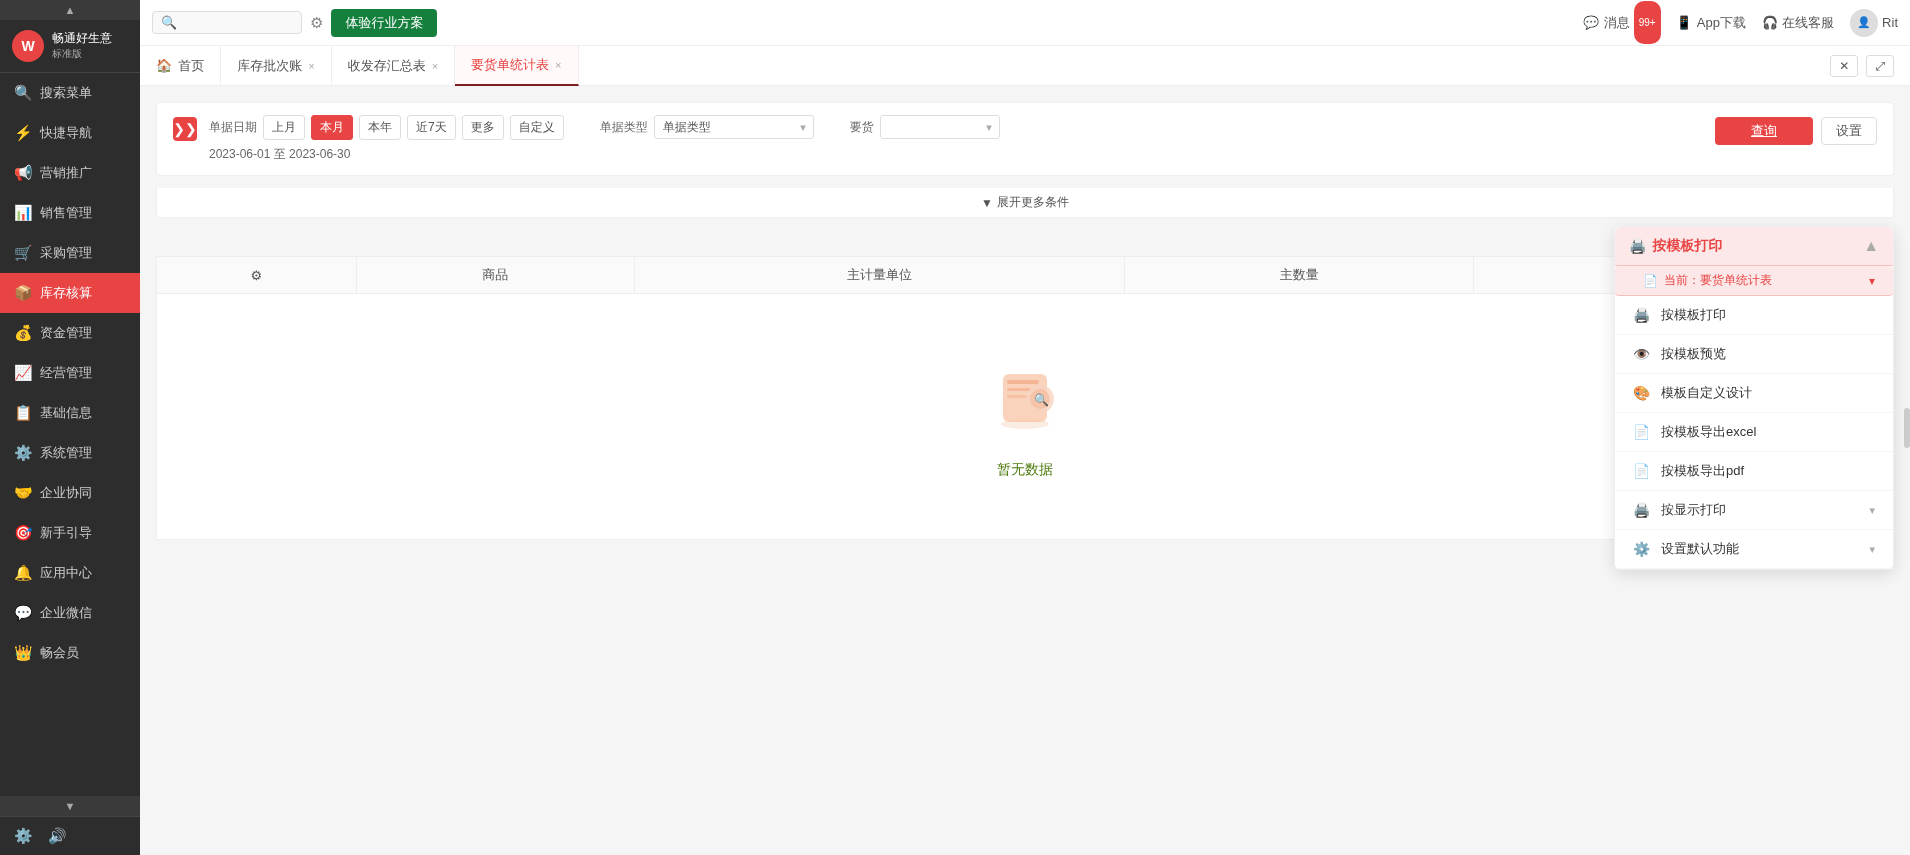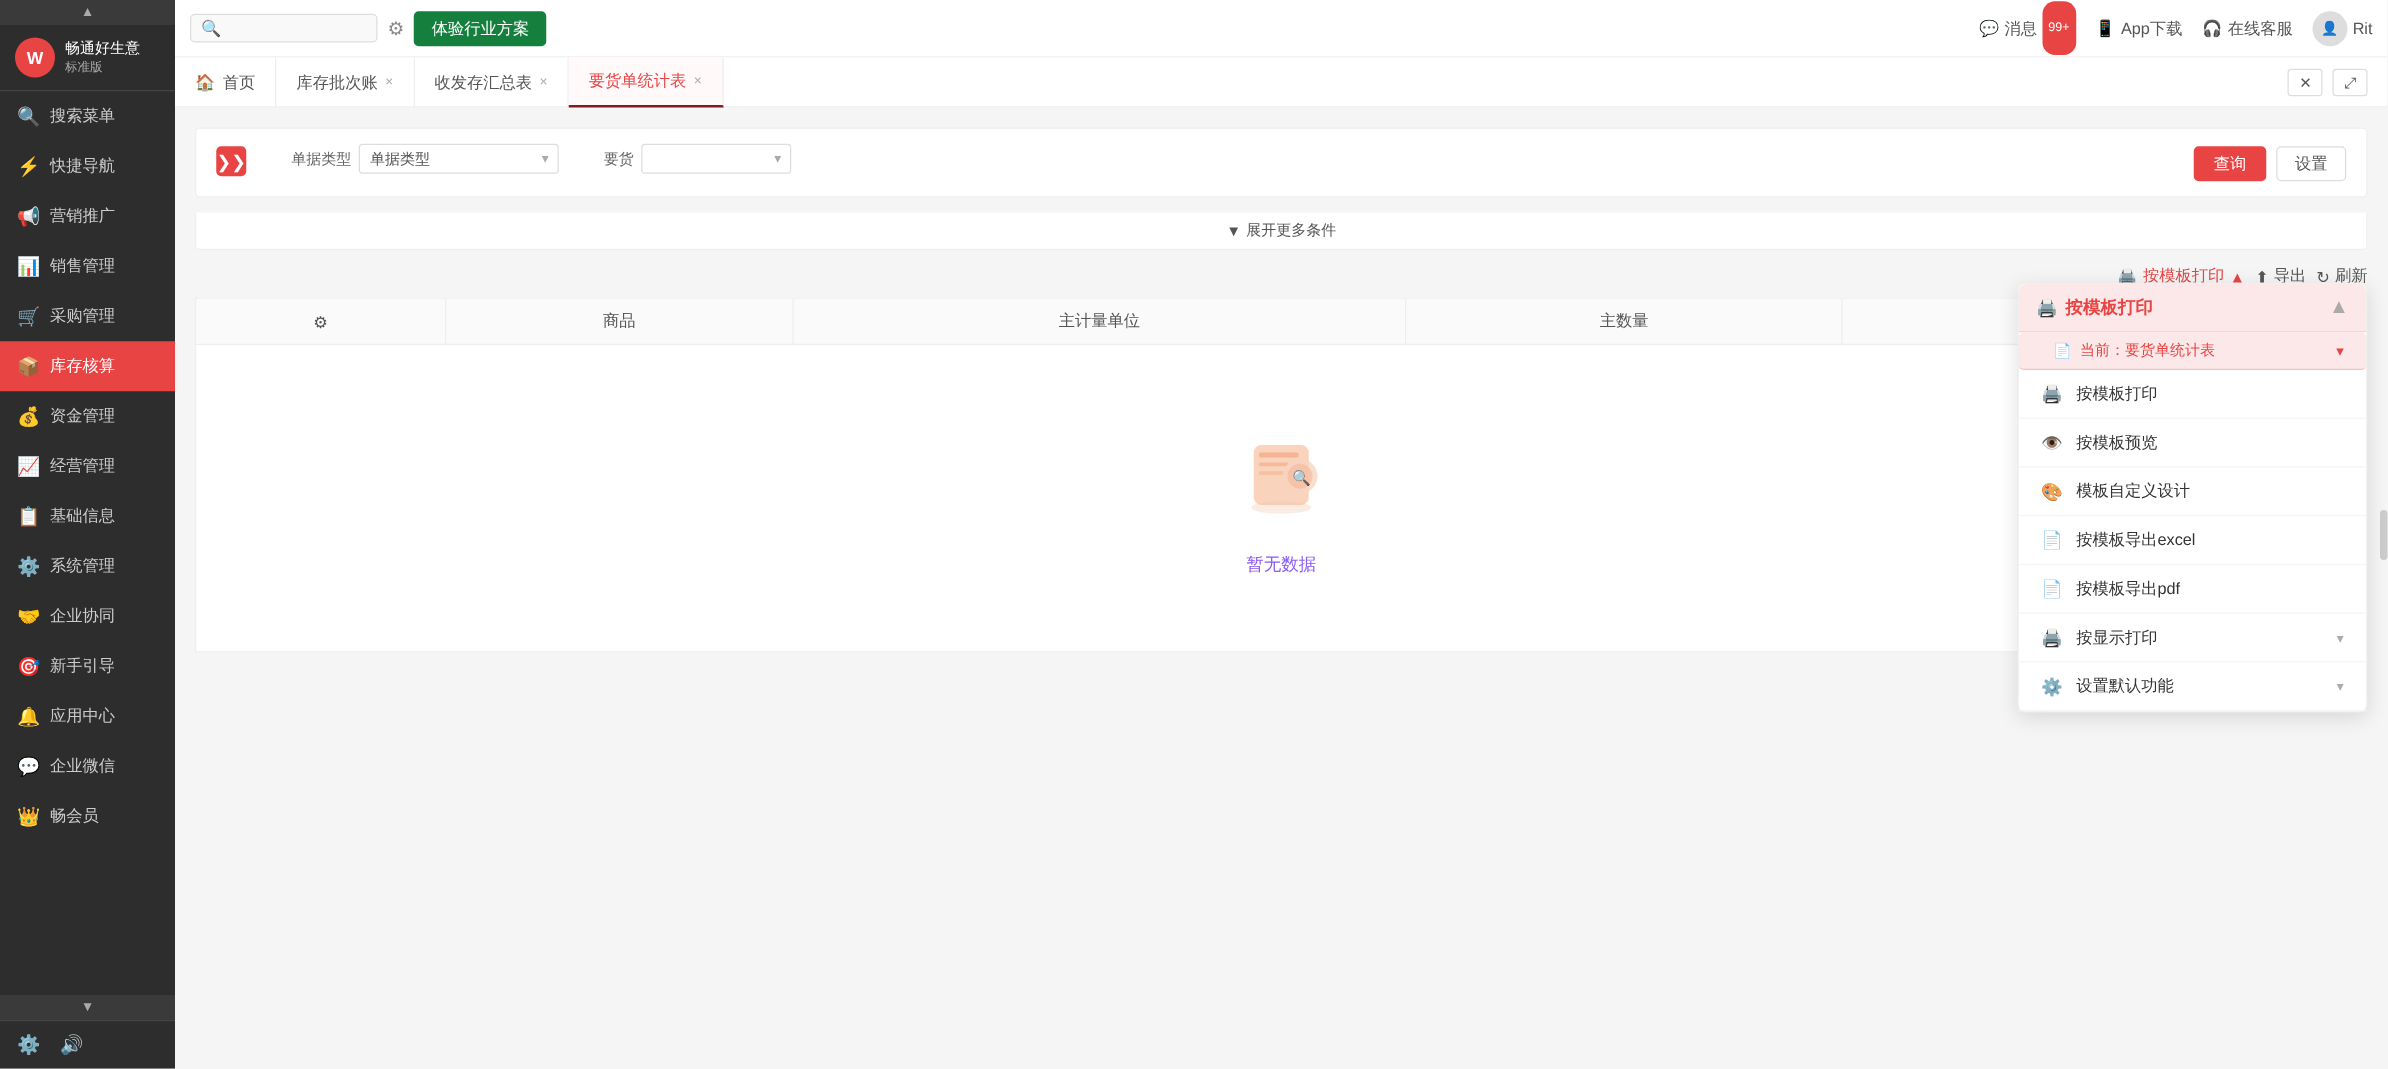--- a/index.html
+++ b/index.html
@@ -158,21 +158,21 @@
       min-width: 160px; cursor: pointer;
     }
     .filter-select-wrap { position: relative; display: inline-block; }
     .filter-select-wrap::after { content: '▾'; position: absolute; right: 8px; top: 50%; transform: translateY(-50%); color: #aaa; pointer-events: none; font-size: 11px; }
     .expand-more-btn {
       border: none; background: none; color: #555; font-size: 12px; cursor: pointer;
       display: flex; align-items: center; gap: 4px; margin: 0 auto; padding: 6px 0;
     }
     .query-btn {
       background: #e84444; color: #fff; border: none; border-radius: 4px;
-      padding: 5px 16px; cursor: pointer; font-size: 13px;
+      padding: 5px 36px; cursor: pointer; font-size: 13px; text-decoration: underline;
     }
     .settings-btn {
       background: #fff; color: #555; border: 1px solid #ddd; border-radius: 4px;
       padding: 4px 14px; cursor: pointer; font-size: 13px;
     }
 
     
     .table-toolbar {
       display: flex; align-items: center; justify-content: space-between;
       margin-bottom: 8px;
@@ -200,21 +200,21 @@
       border-bottom: 1px solid #eee; border-right: 1px solid #eee;
       padding: 9px 12px; text-align: center; color: #555; font-size: 13px;
     }
 
     
     .empty-state {
       display: flex; flex-direction: column; align-items: center; justify-content: center;
       padding: 60px 0; color: #bbb;
     }
     .empty-icon { font-size: 64px; margin-bottom: 12px; }
-    .empty-text { font-size: 14px; color: #8b5cf6; }
+    .empty-text { font-size: 14px; color: #4d7c0f; }
 
     
     .print-dropdown {
       position: absolute;
       top: 140px; right: 16px;
       width: 280px;
       background: #fff;
       border: 1px solid #eee;
       border-radius: 6px;
       box-shadow: 0 4px 16px rgba(0,0,0,0.12);
@@ -386,20 +386,32 @@
     <div class="tabs-actions">
       <button>✕</button>
       <button>⤢</button>
     </div>
   </div>
 
   <div class="content">
 
     <div class="filter-bar">
       <button class="filter-toggle-btn">❯❯</button>
+      <div class="filter-group">
+        <div class="filter-row">
+          <span class="filter-label">单据日期</span>
+          <button class="filter-btn">上月</button>
+          <button class="filter-btn active">本月</button>
+          <button class="filter-btn">本年</button>
+          <button class="filter-btn">近7天</button>
+          <button class="filter-btn">更多</button>
+          <button class="filter-btn">自定义</button>
+        </div>
+        <div class="filter-date-range">2023-06-01 至 2023-06-30</div>
+      </div>
       <div class="filter-group" style="margin-left: 24px;">
         <div class="filter-row">
           <span class="filter-label">单据类型</span>
           <div class="filter-select-wrap">
             <select class="filter-select">
               <option>单据类型</option>
             </select>
           </div>
         </div>
       </div>

